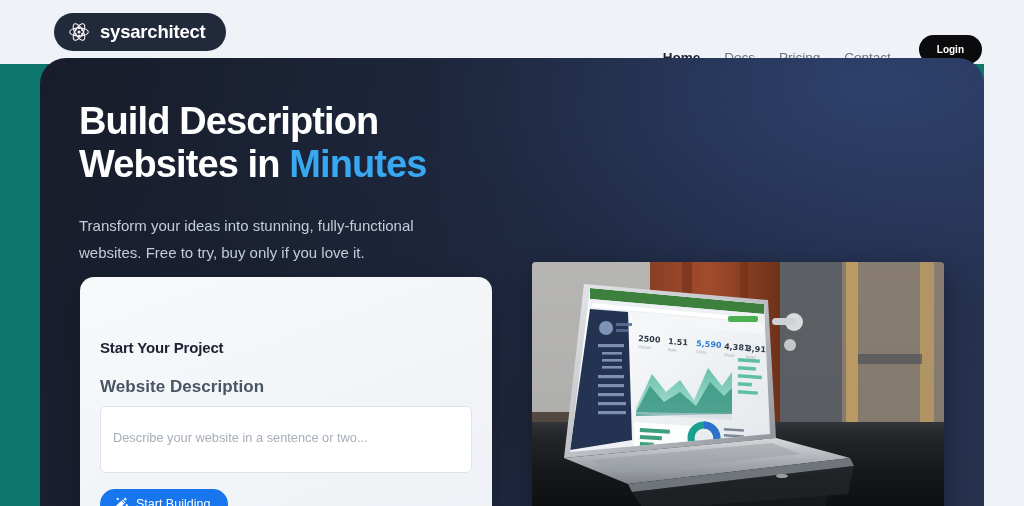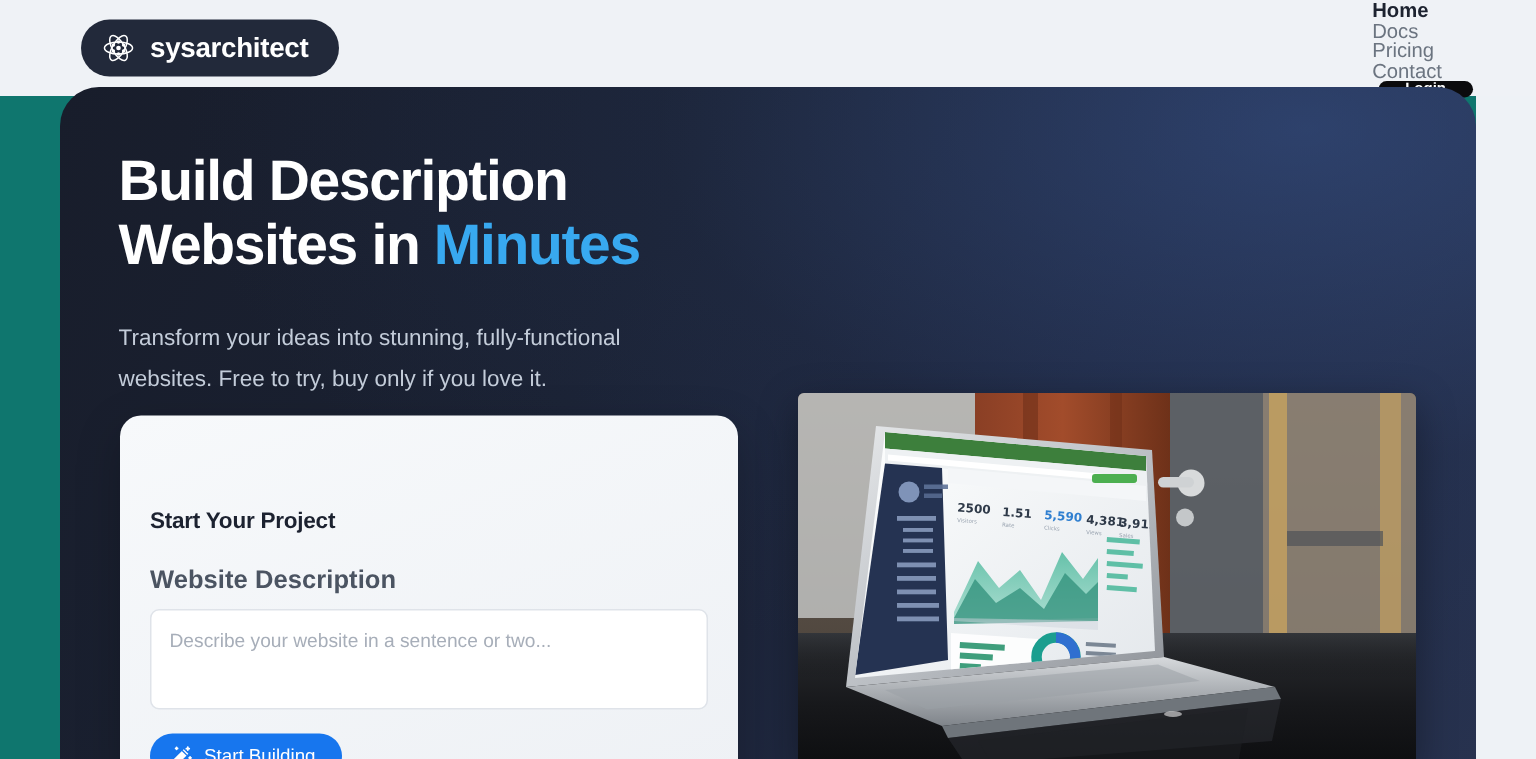--- a/index.html
+++ b/index.html
@@ -27,21 +27,21 @@
     background:#22293a; border-radius:19px;
   }
   .brand-mark { width:22px; height:22px; display:block; flex:none; }
   .brand-name {
     color:#ffffff; font-size:18.5px; font-weight:700;
     letter-spacing:-0.2px; line-height:1;
   }
 
   .nav {
     position:absolute; right:42px; top:0; height:64px;
-    display:flex; align-items:flex-start; gap:0;flex-direction:column;
+    display:flex; align-items:flex-end; gap:0;
   }
   .nav-link {
     font-size:13.5px; color:#6b7480; padding:0 12px;
     line-height:1; text-decoration:none; white-space:nowrap; cursor:pointer;
   }
   .nav-link.active { color:#1d2330; font-weight:700; }
   .login-btn {
     margin-left:16px; height:29px; padding:0 18px;
     display:flex; align-items:center; justify-content:center;
     background:#0b0b0d; color:#fff; border:none; border-radius:15px;
@@ -88,21 +88,21 @@
     color:#1c2230; font-size:15px; font-weight:700; letter-spacing:-0.15px;margin-top:36px;
   }
   .field-label {
     margin-top:21px;
     color:#4b5462; font-size:17px; font-weight:600; letter-spacing:0.05px;
   }
   .desc-input {
     display:block; margin-top:9px;
     width:372px; height:67px;
     background:#ffffff; border:1px solid #dfe3e9; border-radius:6px;
-    padding:11px 12px;
+    padding:22px 12px;
     font-family:"Liberation Sans", sans-serif;
     font-size:12.8px; color:#32394a; line-height:1.35;
     resize:none; outline:none;
   }
   .desc-input::placeholder { color:#a7aeb9; }
 
   .build-btn {
     margin-top:16px; height:30px; padding:0 18px 0 14px;
     display:inline-flex; align-items:center; gap:8px;
     background:#1776ee; border:none; border-radius:15px;

